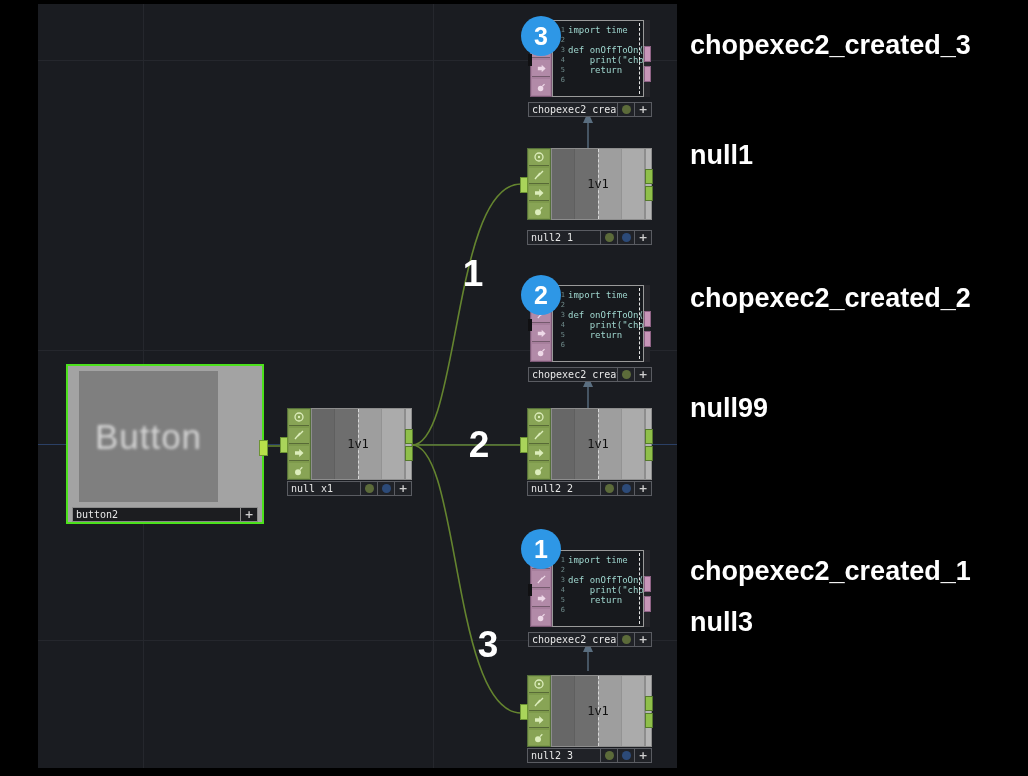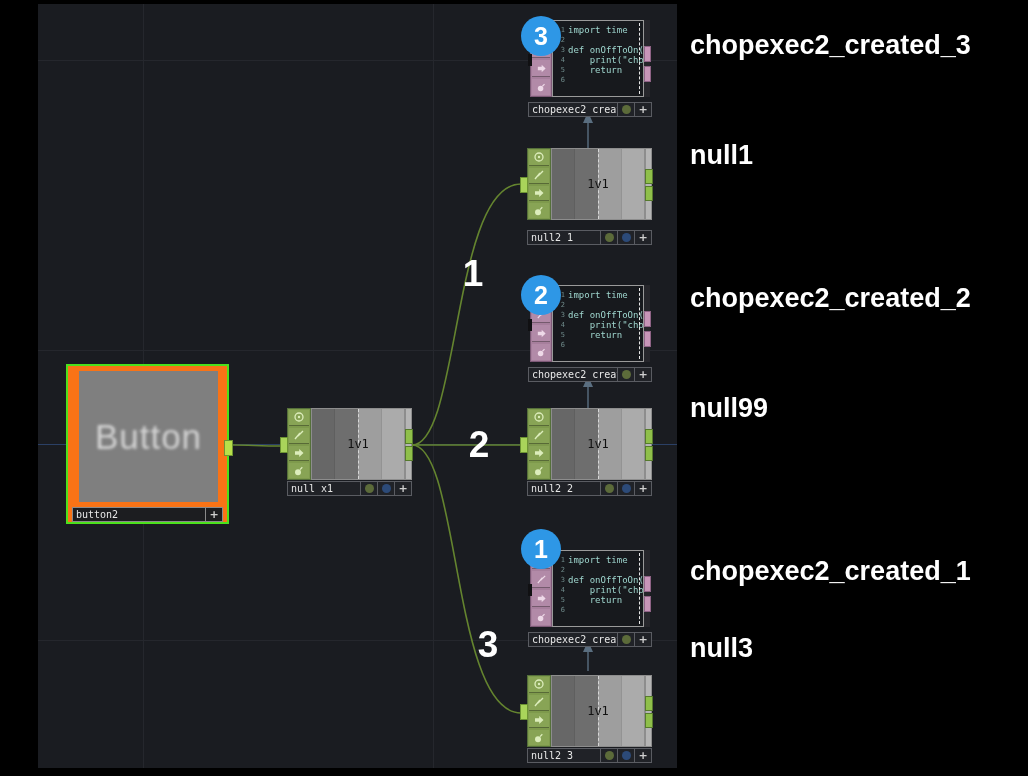--- a/index.html
+++ b/index.html
@@ -51,22 +51,22 @@
   .gut{width:12px;text-align:right;font:7px "DejaVu Sans Mono",monospace;color:#6f8a8a;flex:none;padding-right:3px;}
   .src{font:9px "DejaVu Sans Mono",monospace;color:#9fd6ce;white-space:pre;}
   .dashline{position:absolute;right:3px;top:2px;bottom:2px;border-left:1px dashed #e8e8e8;}
   .pstrip{position:absolute;right:0;top:0;bottom:0;width:6px;background:#26262b;}
   .ptab{position:absolute;right:-1px;width:7px;height:16px;background:#c795b8;border:1px solid #8f6386;box-sizing:border-box;}
   .lnotch{position:absolute;left:-2px;top:34px;width:4px;height:12px;background:#101012;}
   .flags.pink{left:0;width:22px;}
   .chopnode .flag{margin:1px;}
 
   
-  #button-frame{position:absolute;left:28px;top:360px;width:163px;height:160px;
-                border:2px solid #4ce11c;box-sizing:border-box;background:#f97316;}
+  #button-frame{position:absolute;left:28px;top:360px;width:198px;height:160px;
+                border:2px solid #4ce11c;box-sizing:border-box;background:#a3a3a3;}
   #button-viewer{position:absolute;left:11px;top:5px;width:139px;height:131px;background:#7f7f7f;
                  display:flex;align-items:center;justify-content:center;}
   #button-viewer span{font:35px "Liberation Sans",sans-serif;color:#d4d4d4;filter:blur(1.6px);letter-spacing:1px;}
   #button-labelbar{position:absolute;left:4px;right:4px;top:141px;height:15px;background:#1c1d20;
                    border:1px solid #8a8a8a;display:flex;align-items:center;box-sizing:border-box;}
   #button-labelbar .ltext{flex:1;font:10px "DejaVu Sans Mono",monospace;color:#e8e8e8;padding-left:3px;}
   #button-labelbar .box{border-left:1px solid #8a8a8a;}
   #button-outtab{position:absolute;right:-6px;top:74px;width:9px;height:16px;background:#b8e04a;border:1px solid #6d9433;box-sizing:border-box;}
 
   
@@ -538,14 +538,14 @@
     <div class="wirenum" style="left:435px;top:270px;">1</div>
     <div class="wirenum" style="left:441px;top:441px;">2</div>
     <div class="wirenum" style="left:450px;top:641px;">3</div>
   </div>
 
   <div class="sidelabel" style="top:30px;">chopexec2_created_3</div>
   <div class="sidelabel" style="top:140px;">null1</div>
   <div class="sidelabel" style="top:283px;">chopexec2_created_2</div>
   <div class="sidelabel" style="top:393px;text-align:center;">null99</div>
   <div class="sidelabel" style="top:556px;">chopexec2_created_1</div>
-  <div class="sidelabel" style="top:633px;">null3</div>
+  <div class="sidelabel" style="top:607px;">null3</div>
 </div>
 
 </body></html>

